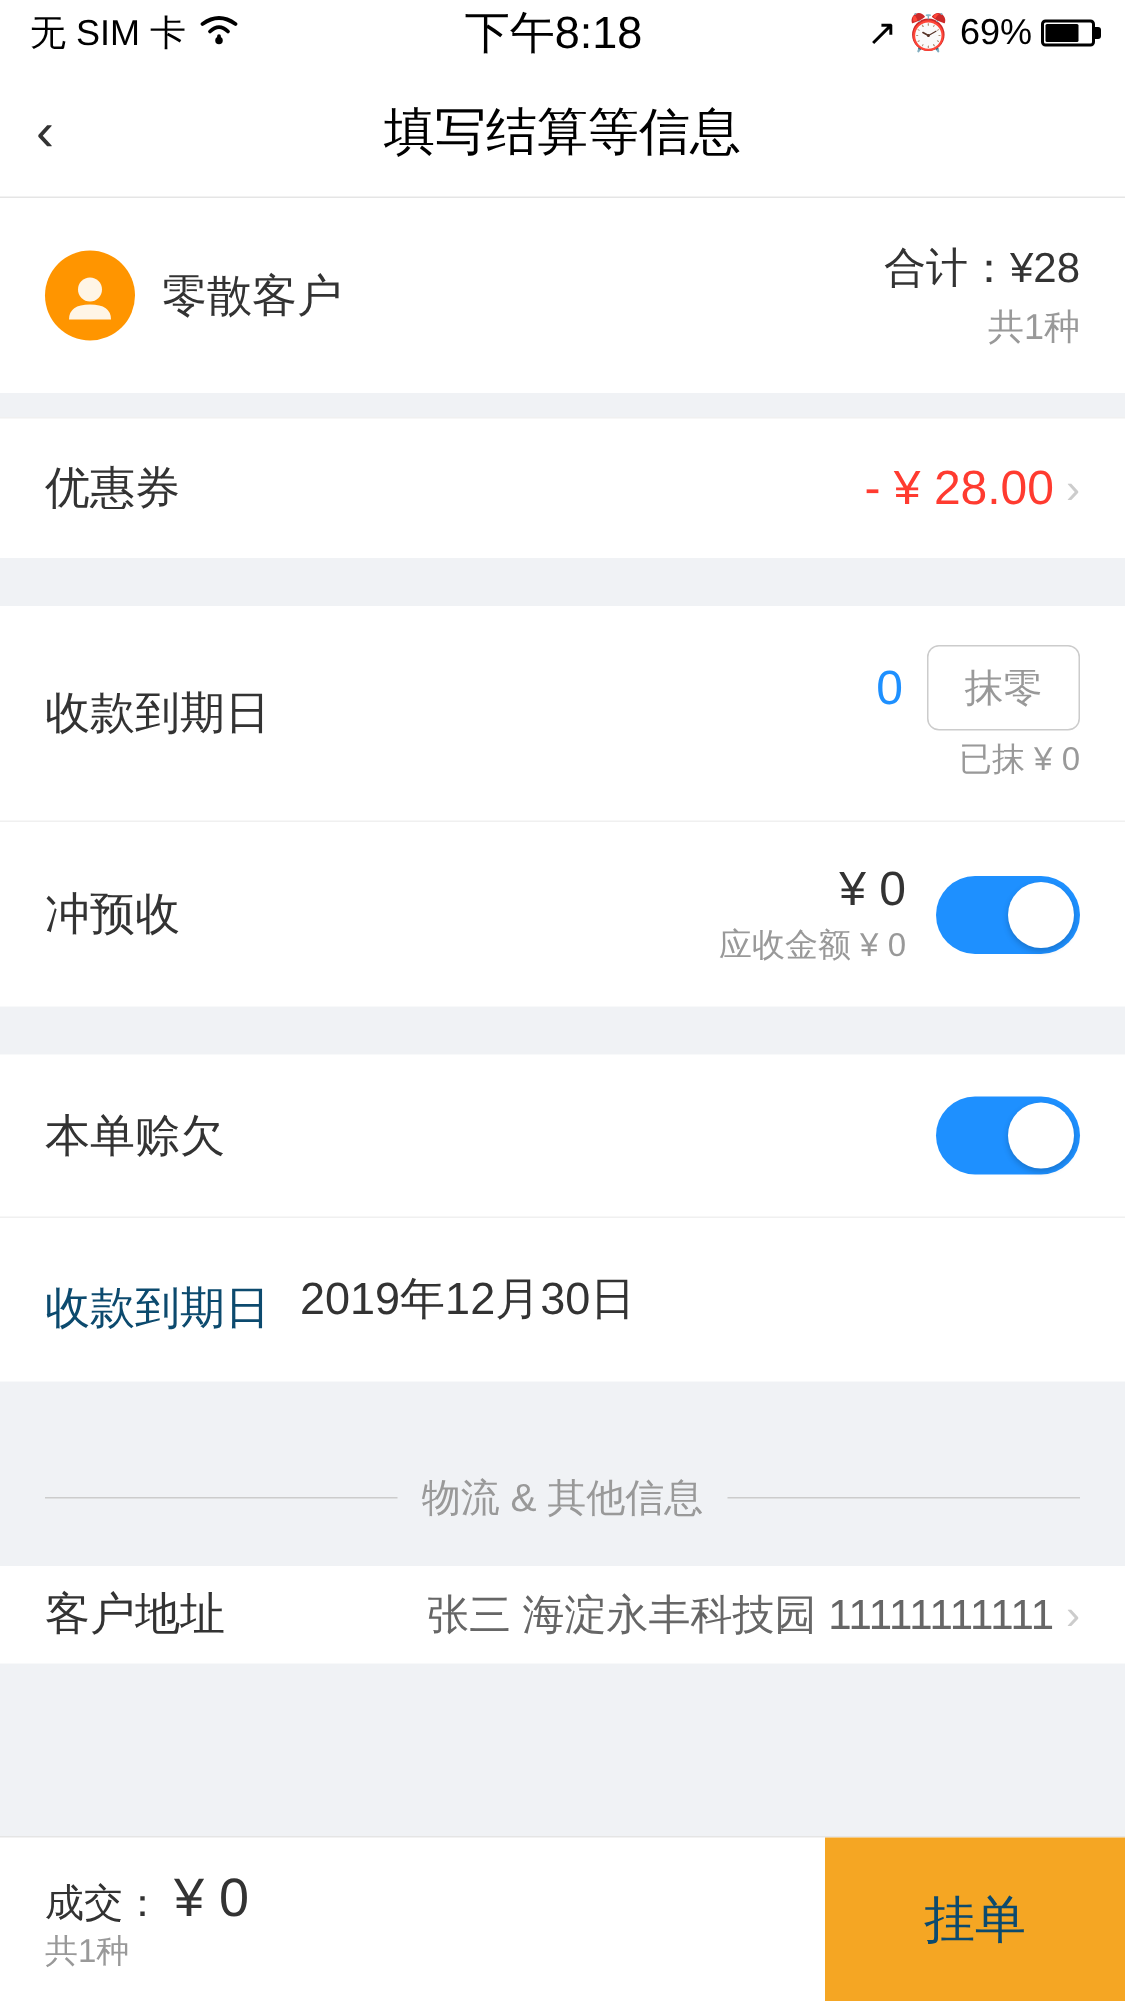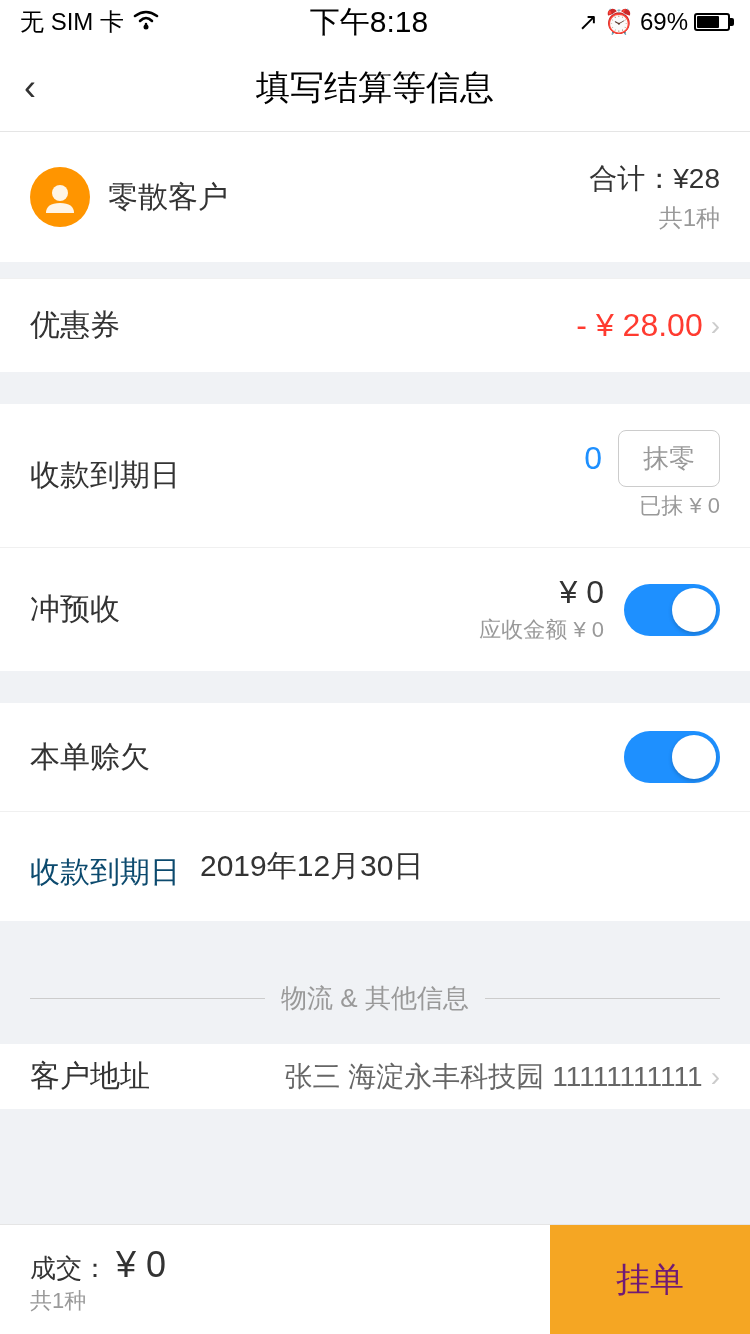--- a/index.html
+++ b/index.html
@@ -241,21 +241,21 @@
     .bottom-summary-amount { font-size: 36px; color: #333; font-weight: 500; }
     .bottom-summary-count { font-size: 22px; color: #999; }
     .btn-hang {
       width: 200px;
       height: 110px;
       background: #f5a623;
       display: flex;
       align-items: center;
       justify-content: center;
       font-size: 34px;
-      color: #701a75;
+      color: #0c4a6e;
       cursor: pointer;
     }
     .btn-save {
       width: 200px;
       height: 110px;
       background: #1e90ff;
       display: flex;
       align-items: center;
       justify-content: center;
       font-size: 34px;

